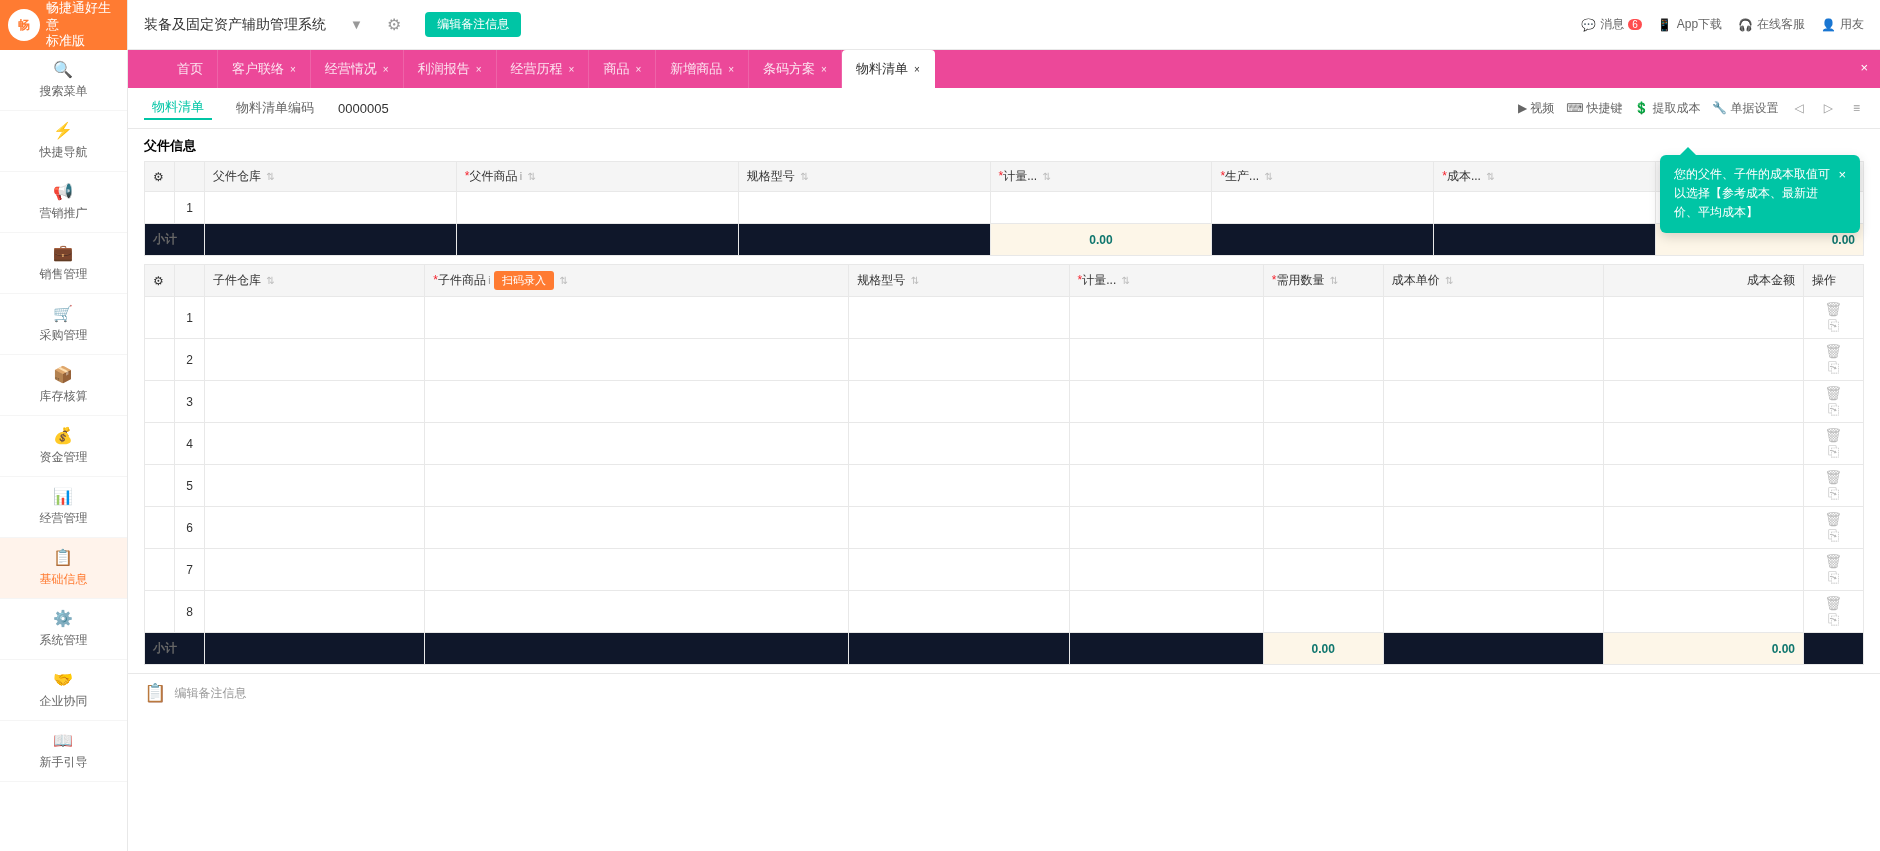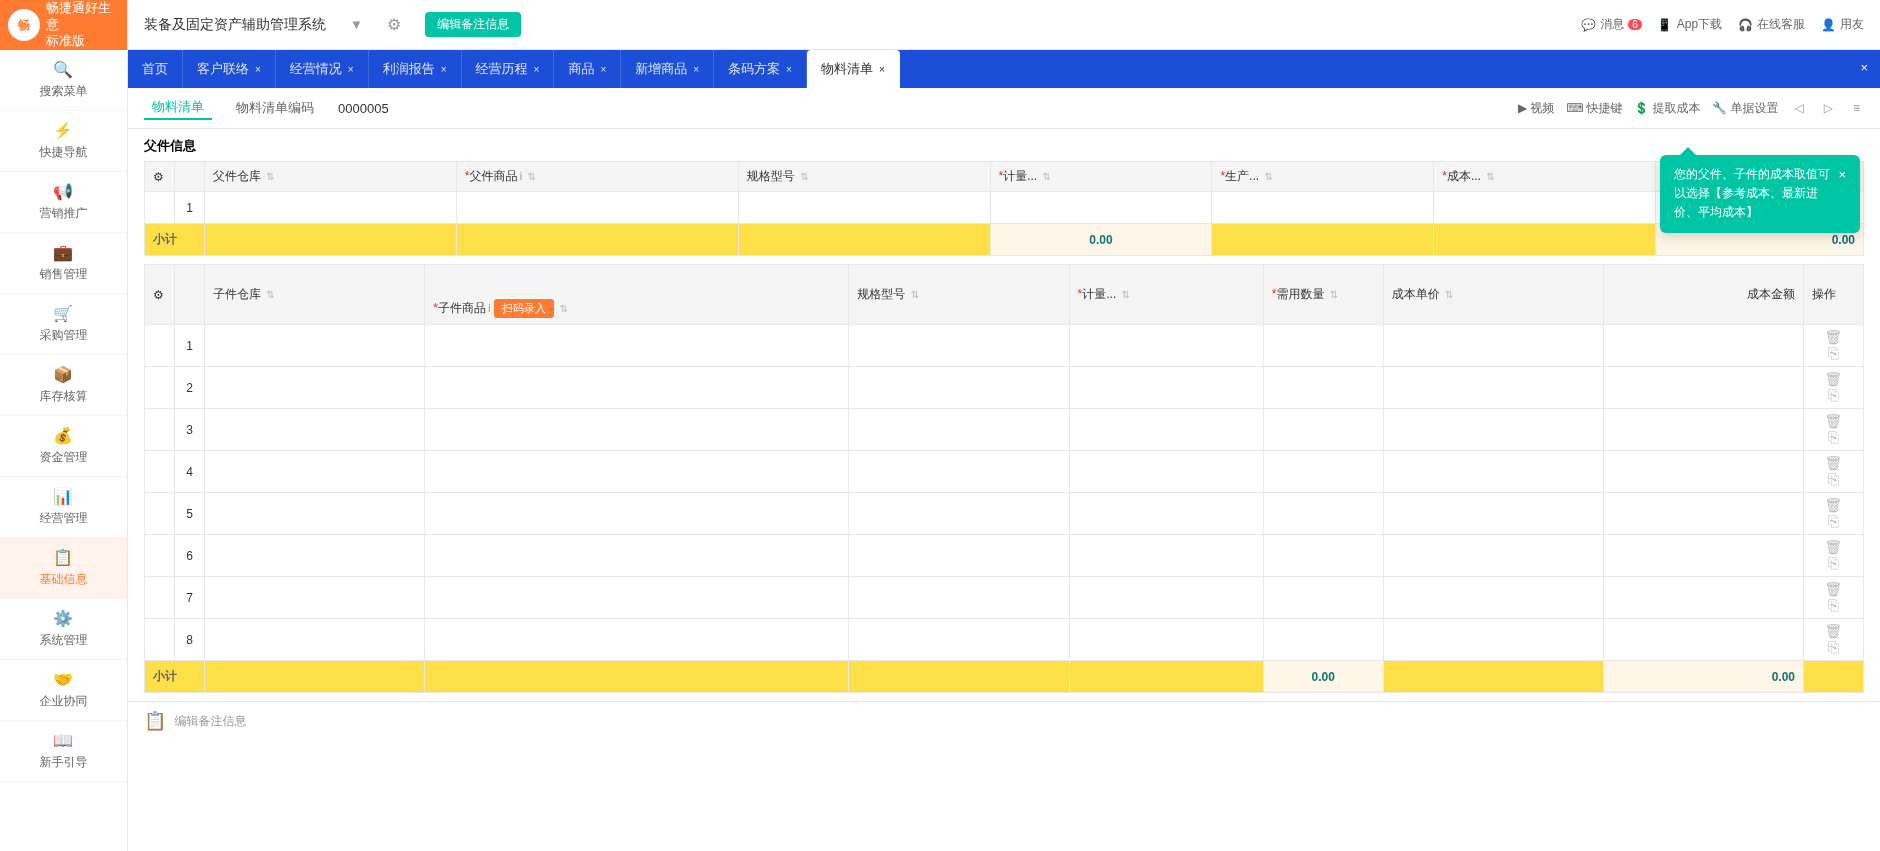--- a/index.html
+++ b/index.html
@@ -82,25 +82,26 @@
       color: #fff;
       border: none;
       border-radius: 4px;
       padding: 4px 12px;
       cursor: pointer;
       font-size: 12px;
     }
 
     
     .tab-nav {
-      background: #1d4ed8;
+      background: #ec4899;
       display: flex;
       flex-shrink: 0;
       overflow-x: auto;
       position: relative;
+      padding-left: 35px;
     }
     .tab-item {
       padding: 10px 14px;
       color: rgba(255,255,255,0.85);
       cursor: pointer;
       font-size: 13px;
       white-space: nowrap;
       display: flex;
       align-items: center;
       gap: 4px;
@@ -169,34 +170,33 @@
       white-space: nowrap;
       position: relative;
     }
     .data-table th .required { color: #f5222d; }
     .data-table td {
       border: 1px solid #e8e8e8;
       padding: 4px 8px;
       height: 32px;
       color: #333;
     }
-    .data-table td.subtotal { background: #fde047; font-weight: bold; color: #666; }
+    .data-table td.subtotal { background: #0f172a; font-weight: bold; color: #666; }
     .data-table td.subtotal-value { background: #fdf6e8; font-weight: bold; color: #0f766e; text-align: center; }
     .row-num { color: #999; text-align: center; width: 30px; }
     .th-settings { width: 30px; text-align: center; cursor: pointer; }
     .sort-icon { font-size: 10px; color: #bbb; margin-left: 2px; }
     .scan-btn {
       background: #ff7b32;
       color: #fff;
       border: none;
       border-radius: 3px;
       padding: 2px 8px;
       cursor: pointer;
       font-size: 11px;
-      margin-top: 28px;
     }
     .action-icon { color: #bbb; cursor: pointer; font-size: 14px; padding: 0 3px; }
 
     
     .tooltip-box {
       position: absolute;
       top: 140px;
       right: 150px;
       background: #00c5a5;
       color: #fff;

